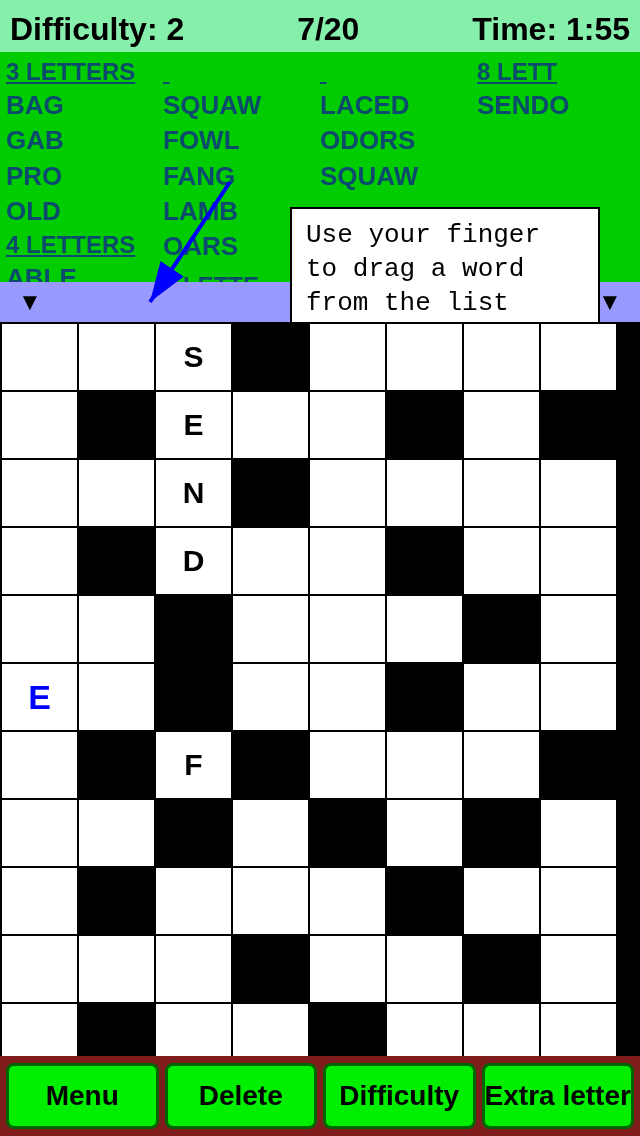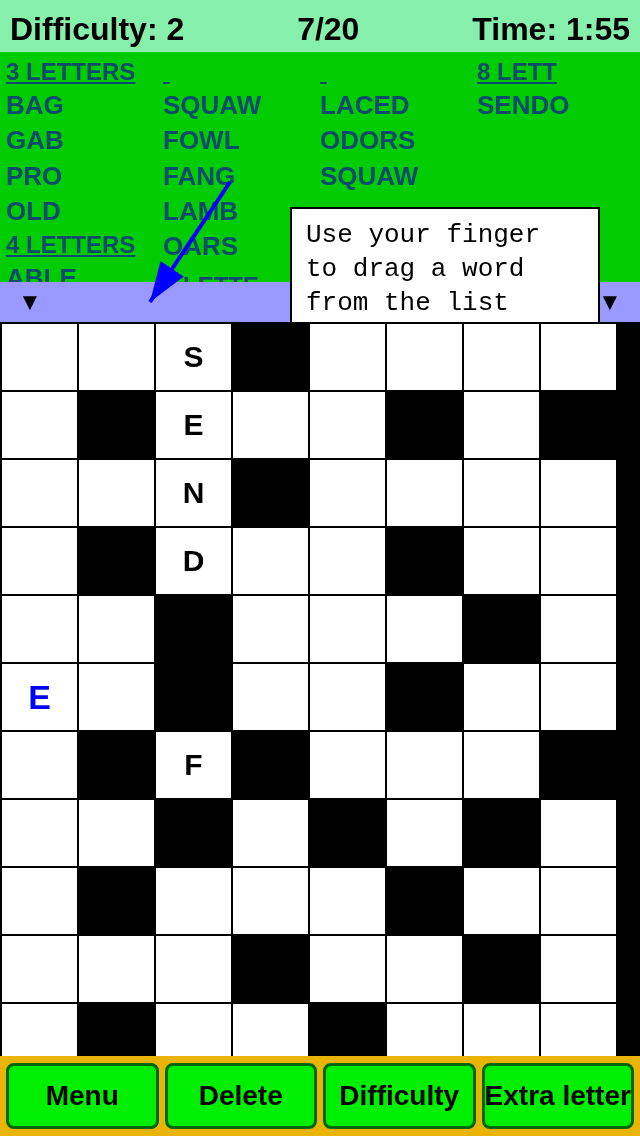--- a/index.html
+++ b/index.html
@@ -125,21 +125,21 @@
       background: #000;
     }
 
     
     #bottom-bar {
       position: absolute;
       bottom: 0;
       left: 0;
       right: 0;
       height: 80px;
-      background: #eab308;
+      background: #7f1d1d;
       display: flex;
       align-items: center;
       justify-content: space-around;
       padding: 6px;
       gap: 6px;
       margin-top: 33px;
     }
 
     .bottom-btn {
       flex: 1;

